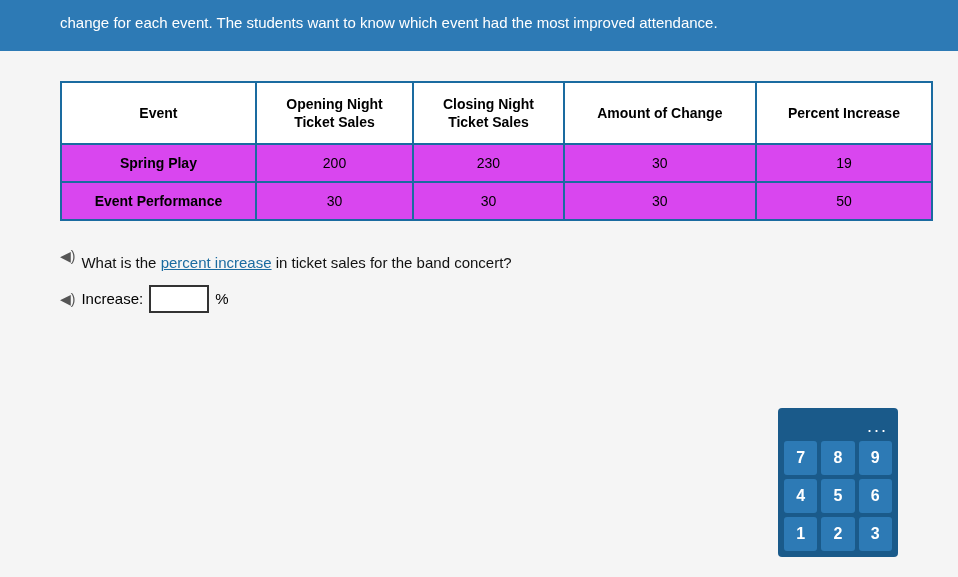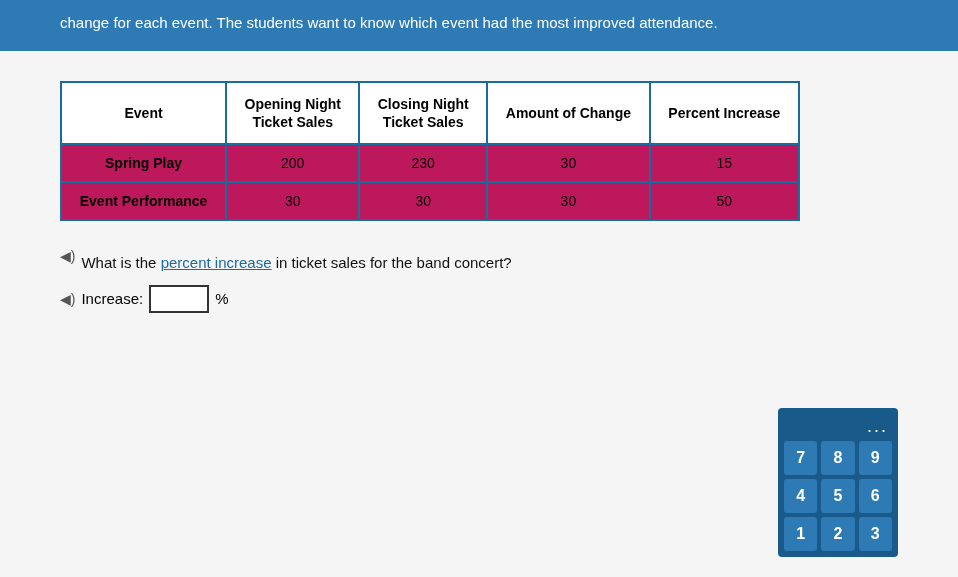--- a/index.html
+++ b/index.html
@@ -35,21 +35,21 @@
       position: relative;
     }
 
     .table-wrapper {
       margin-top: 10px;
       margin-bottom: 20px;
     }
 
     table {
       border-collapse: collapse;
-      width: 740px;
+      width: 873px;
       background: white;
       border: 2px solid #1a6ba0;
     }
 
     th {
       border: 2px solid #1a6ba0;
       padding: 12px 16px;
       font-weight: bold;
       font-size: 14px;
       text-align: center;
@@ -57,21 +57,21 @@
       background: white;
       line-height: 1.3;
     }
 
     td {
       border: 2px solid #1a6ba0;
       padding: 10px 16px;
       font-size: 14px;
       text-align: center;
       vertical-align: middle;
-      background: #be185d;
+      background: #d946ef;
     }
 
     td.event-name {
       font-weight: bold;
       text-align: center;
     }
 
     .question-section {
       margin-top: 16px;
     }
@@ -177,21 +177,21 @@
             <th>Amount of Change</th>
             <th>Percent Increase</th>
           </tr>
         </thead>
         <tbody id="table-body">
         <tr>
               <td class="event-name">Spring Play</td>
               <td>200</td>
               <td>230</td>
               <td>30</td>
-              <td>15</td>
+              <td>19</td>
             </tr>
             <tr>
               <td class="event-name">Event Performance</td>
               <td>30</td>
               <td>30</td>
               <td>30</td>
               <td>50</td>
             </tr>
           </tbody>
       </table>

